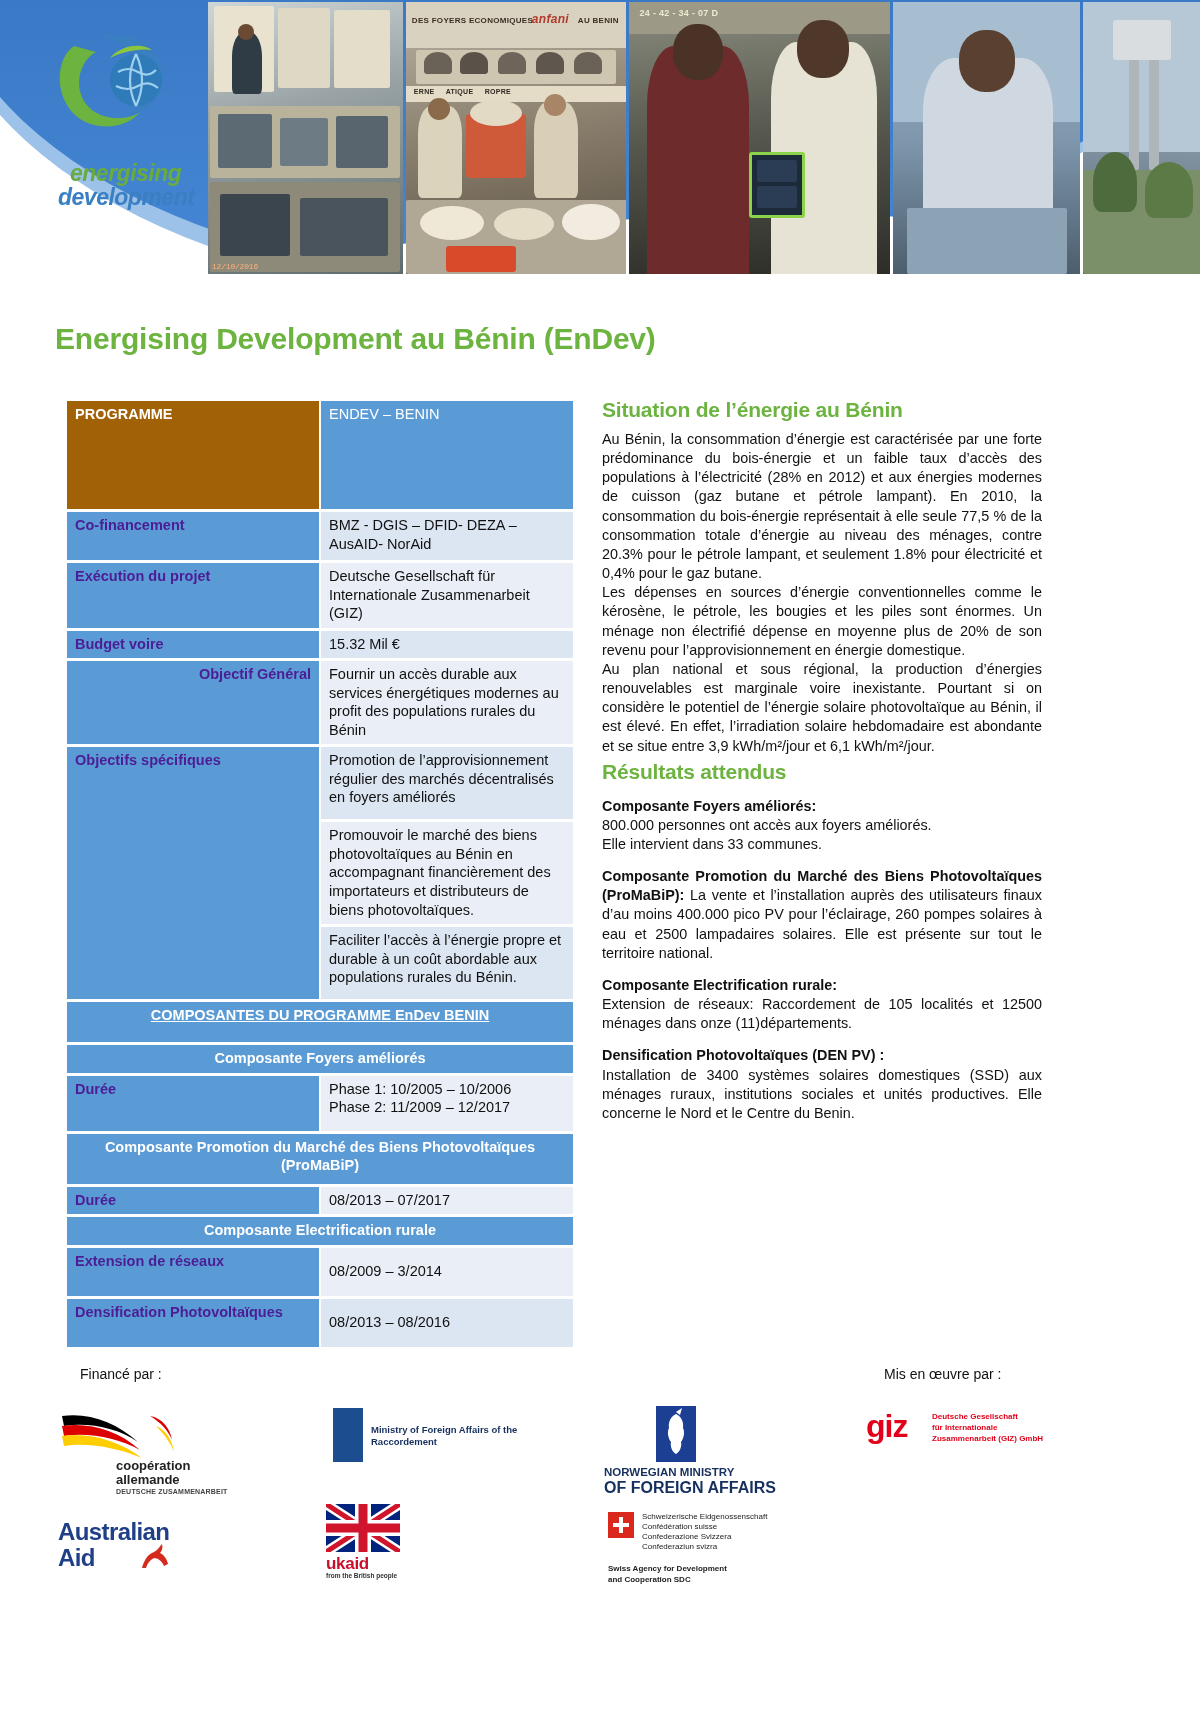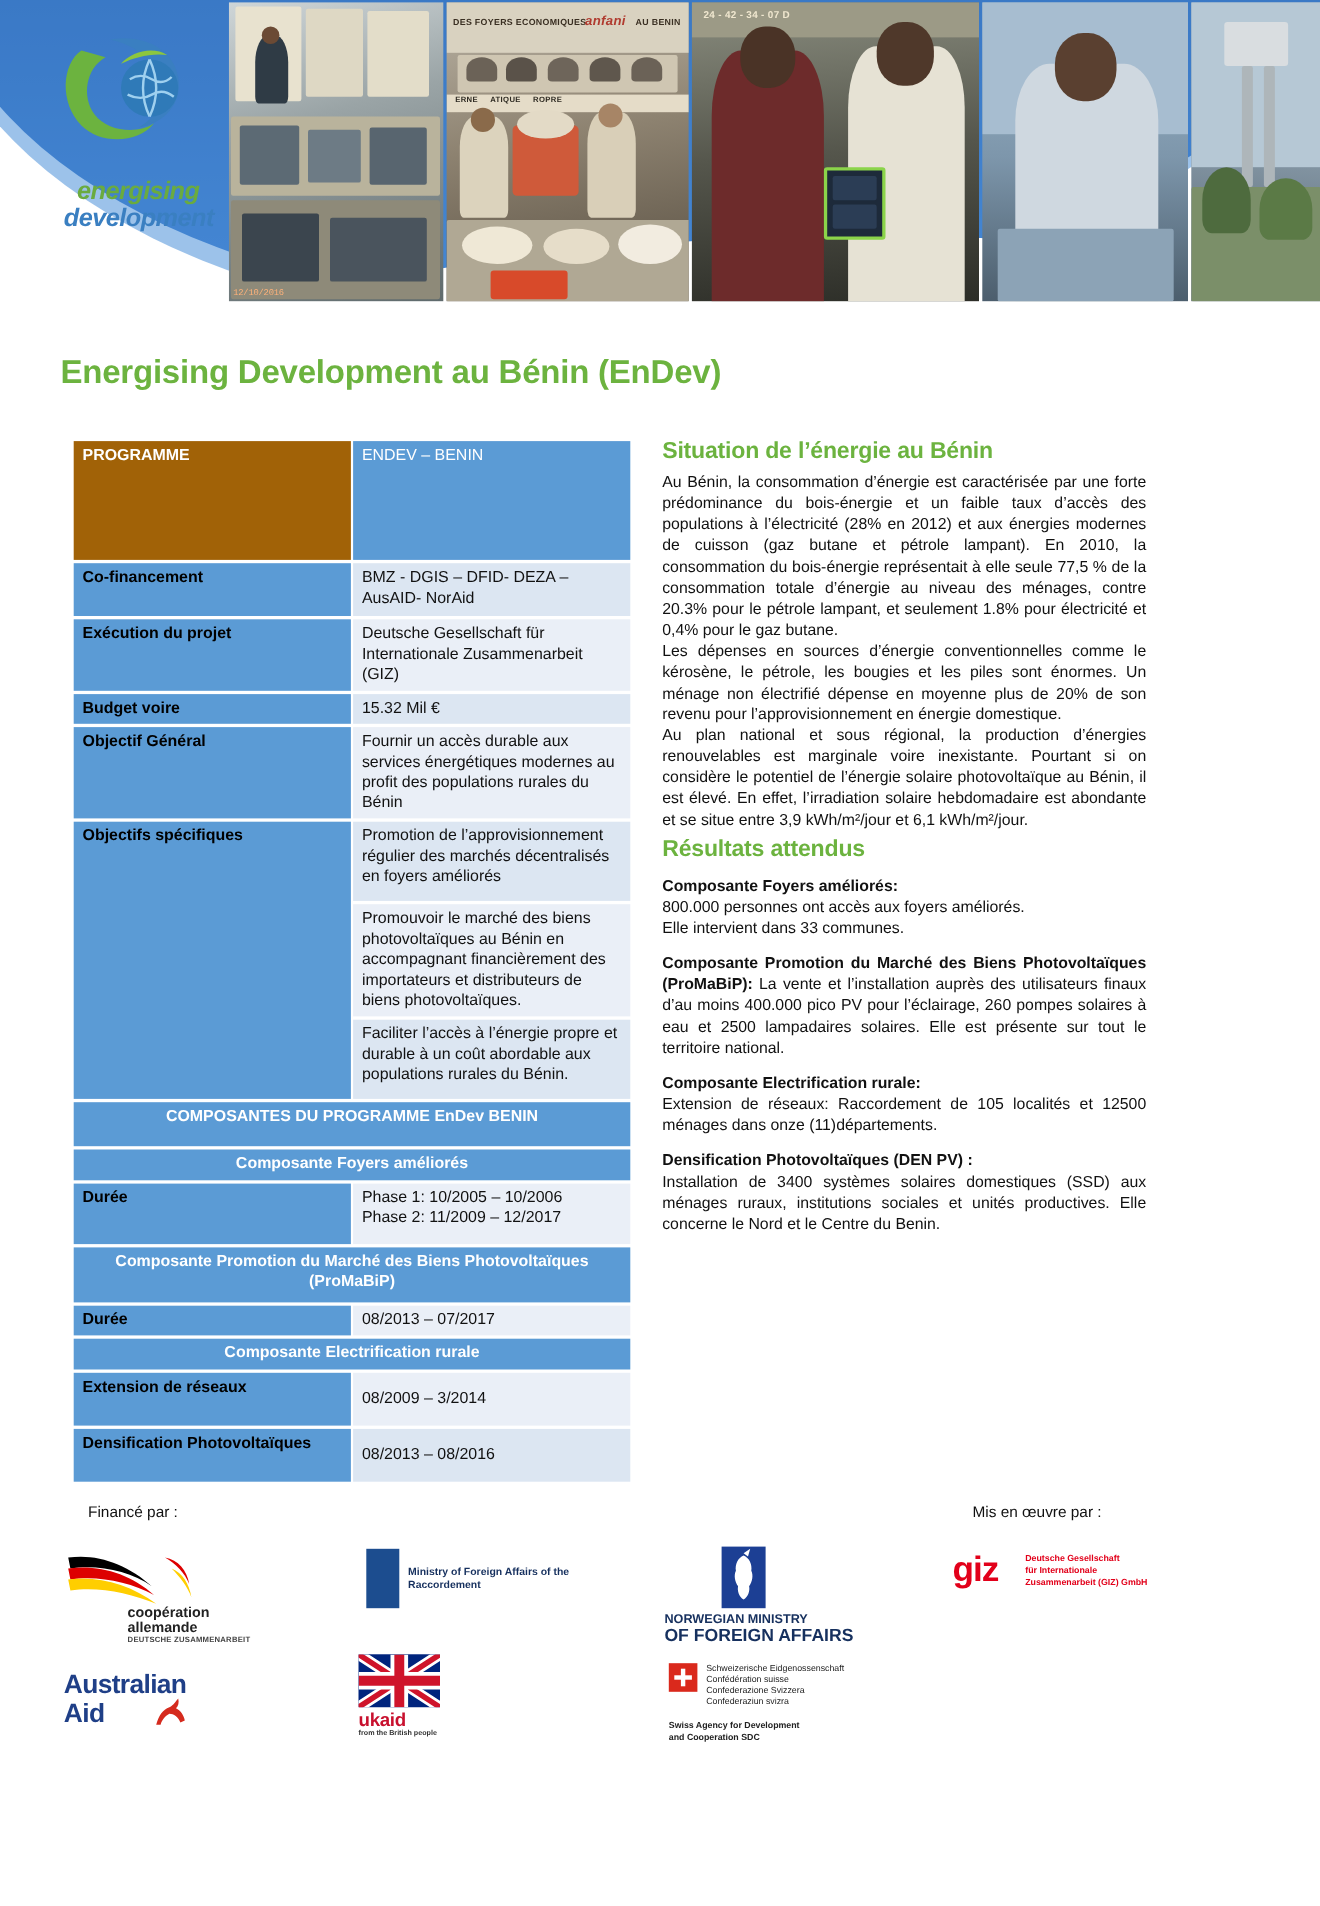--- a/index.html
+++ b/index.html
@@ -78,21 +78,21 @@
 
   
   .body-wrap { position:absolute; left:0; top:398px; width:1200px; }
   .col-left  { position:absolute; left:65px; top:0;  width:510px; }
   .col-right { position:absolute; left:602px; top:0; width:440px; }
 
   
   table.info { border-collapse:separate; border-spacing:2px 3px; width:510px; table-layout:fixed; }
   table.info td { vertical-align:top; padding:4px 8px 5px 8px; font-size:14.5px; line-height:1.28; }
   td.key {
-    width:150px; background:#5b9bd5; color:#000000; font-weight:bold; font-size:14.5px;
+    width:150px; background:#5b9bd5; color:#4c1d95; font-weight:bold; font-size:14.5px;
   }
   td.val { background:#dce6f2; color:#111111; }
   td.val.lighter { background:#eaeff7; }
   td.bannerrow {
     background:#5b9bd5; color:#ffffff; font-weight:bold; text-align:center;
     padding:8px 8px; font-size:14.5px;
   }
   td.topcell { background:#a16207; color:#ffffff; font-weight:bold; font-size:16px; }
   td.topval  { background:#5b9bd5; color:#ffffff; font-size:16px; }
 
@@ -269,35 +269,35 @@
       </tr>
       <tr>
         <td class="key" style="height:55px;">Exécution du projet</td>
         <td class="val lighter">Deutsche Gesellschaft für Internationale Zusammenarbeit (GIZ)</td>
       </tr>
       <tr>
         <td class="key">Budget voire</td>
         <td class="val">15.32 Mil  €</td>
       </tr>
       <tr>
-        <td class="key" style="height:78px;">Objectif Général</td>
+        <td class="key" style="height:78px;text-align:right;">Objectif Général</td>
         <td class="val lighter">Fournir un accès durable aux services énergétiques modernes au profit des populations  rurales  du Bénin</td>
       </tr>
       <tr>
         <td class="key" rowspan="3" style="height:210px;">Objectifs spécifiques</td>
         <td class="val" style="height:72px;">Promotion de l’approvisionnement régulier des marchés décentralisés en foyers améliorés</td>
       </tr>
       <tr>
         <td class="val lighter" style="height:98px;">Promouvoir le marché des biens photovoltaïques au Bénin en accompagnant financièrement des importateurs et distributeurs de biens photovoltaïques.</td>
       </tr>
       <tr>
         <td class="val" style="height:72px;">Faciliter l’accès à l’énergie propre et durable à un coût abordable aux populations rurales du Bénin.</td>
       </tr>
       <tr>
-        <td class="bannerrow" colspan="2" style="height:40px;">COMPOSANTES DU PROGRAMME EnDev BENIN</td>
+        <td class="bannerrow" colspan="2" style="height:40px;text-decoration:underline;">COMPOSANTES DU PROGRAMME EnDev BENIN</td>
       </tr>
       <tr>
         <td class="bannerrow" colspan="2">Composante Foyers améliorés</td>
       </tr>
       <tr>
         <td class="key" style="height:55px;">Durée</td>
         <td class="val lighter">
           <span>Phase 1: 10/2005 – 10/2006</span><br>
           <span>Phase 2: 11/2009 – 12/2017</span>
         </td>

